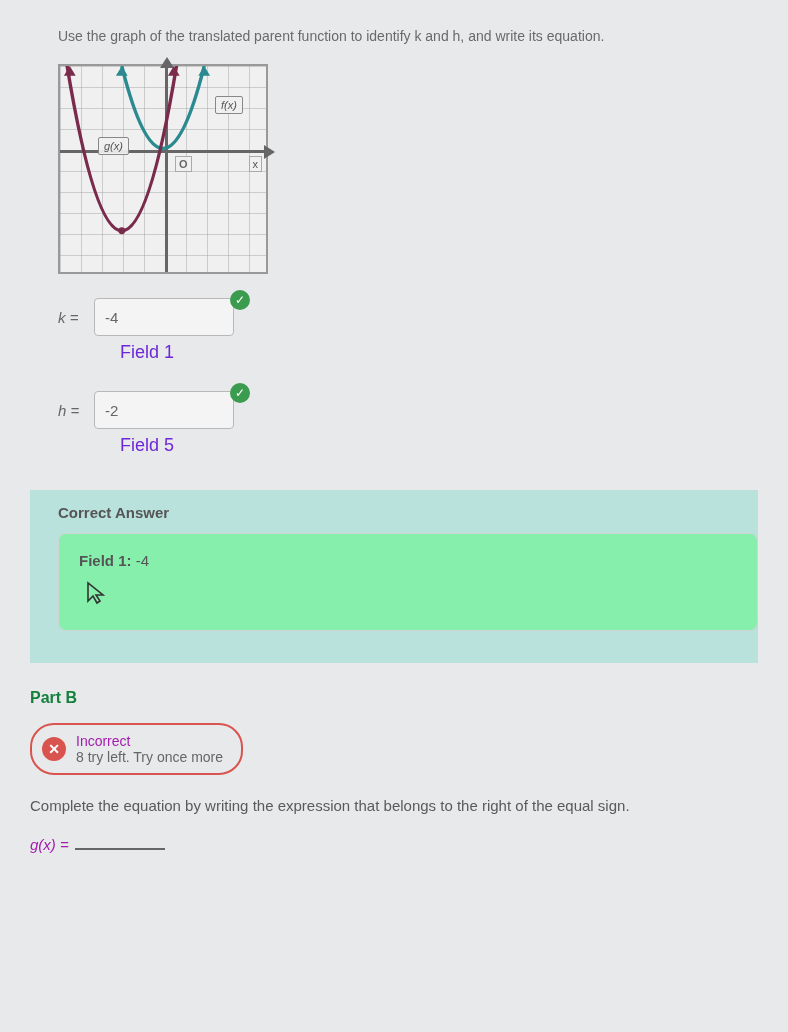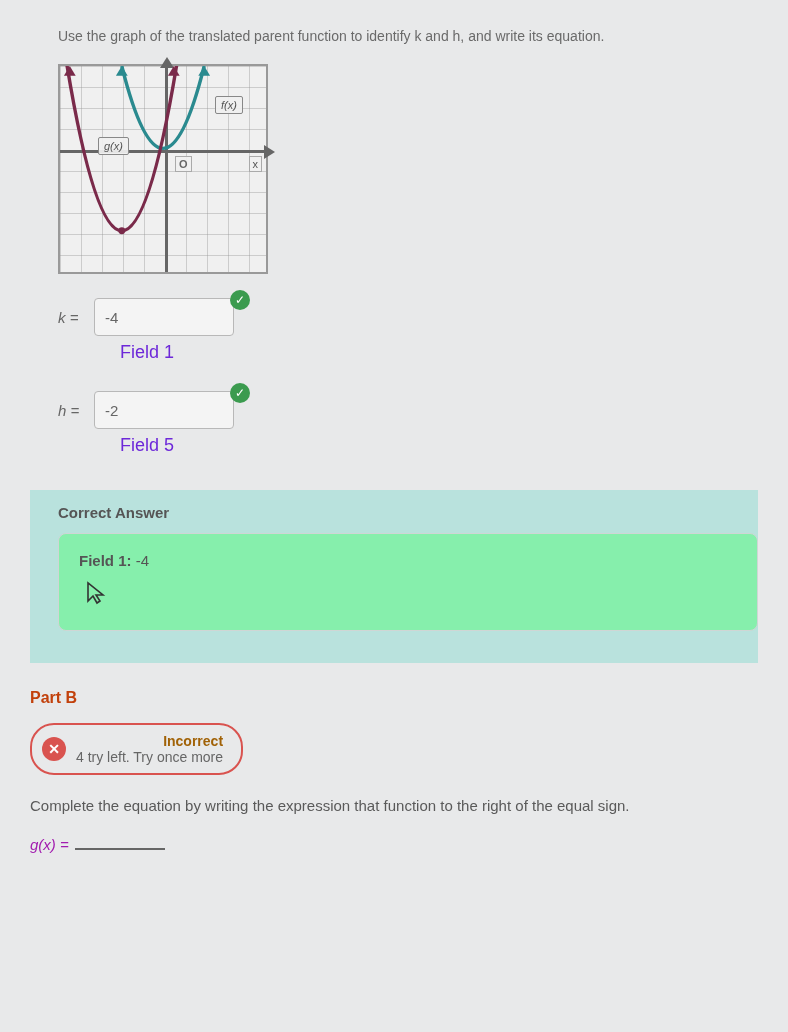--- a/index.html
+++ b/index.html
@@ -162,21 +162,21 @@
   }
   .correct-box .line b { font-weight: bold; }
   .cursor-svg { margin-top: 6px; margin-left: 6px; }
 
   .part-b {
     margin: 26px 0 0 0;
     padding: 0 0 0 0;
   }
   .part-b-header {
     font-weight: bold;
-    color: #c2410c;
+    color: #15803d;
     font-size: 16px;
     margin: 0 0 16px 0;
   }
   .incorrect-pill {
     display: inline-flex;
     align-items: center;
     border: 2px solid #d9534f;
     border-radius: 24px;
     padding: 8px 18px 8px 10px;
     gap: 10px;
@@ -185,21 +185,21 @@
   .incorrect-icon {
     width: 24px; height: 24px;
     border-radius: 50%;
     background: #d9534f;
     color: #fff;
     display: flex;
     align-items: center; justify-content: center;
     font-weight: bold;
     font-size: 14px;
   }
-  .incorrect-text .t1 { font-weight: bold; color: #a16207; font-size: 14px; text-align: right; }
+  .incorrect-text .t1 { font-weight: normal; color: #a21caf; font-size: 14px; }
   .incorrect-text .t2 { color: #666; font-size: 14px; }
 
   .part-b-instruction {
     color: #5a5a5a;
     font-size: 15px;
     margin-bottom: 22px;
   }
   .equation-line {
     color: #a21caf;
     font-size: 15px;
@@ -269,23 +269,23 @@
   </div>
 </div>
 
 <div class="part-b">
   <div class="part-b-header">Part B</div>
 
   <div class="incorrect-pill">
     <div class="incorrect-icon">✕</div>
     <div class="incorrect-text">
       <div class="t1">Incorrect</div>
-      <div class="t2">4 try left. Try once more</div>
+      <div class="t2">8 try left. Try once more</div>
     </div>
   </div>
 
-  <div class="part-b-instruction">Complete the equation by writing the expression that function to the right of the equal sign.</div>
+  <div class="part-b-instruction">Complete the equation by writing the expression that belongs to the right of the equal sign.</div>
 
   <div class="equation-line">
     <span>g(x) =</span>
     <span class="blank-line"></span>
   </div>
 </div>
 
 </body></html>

